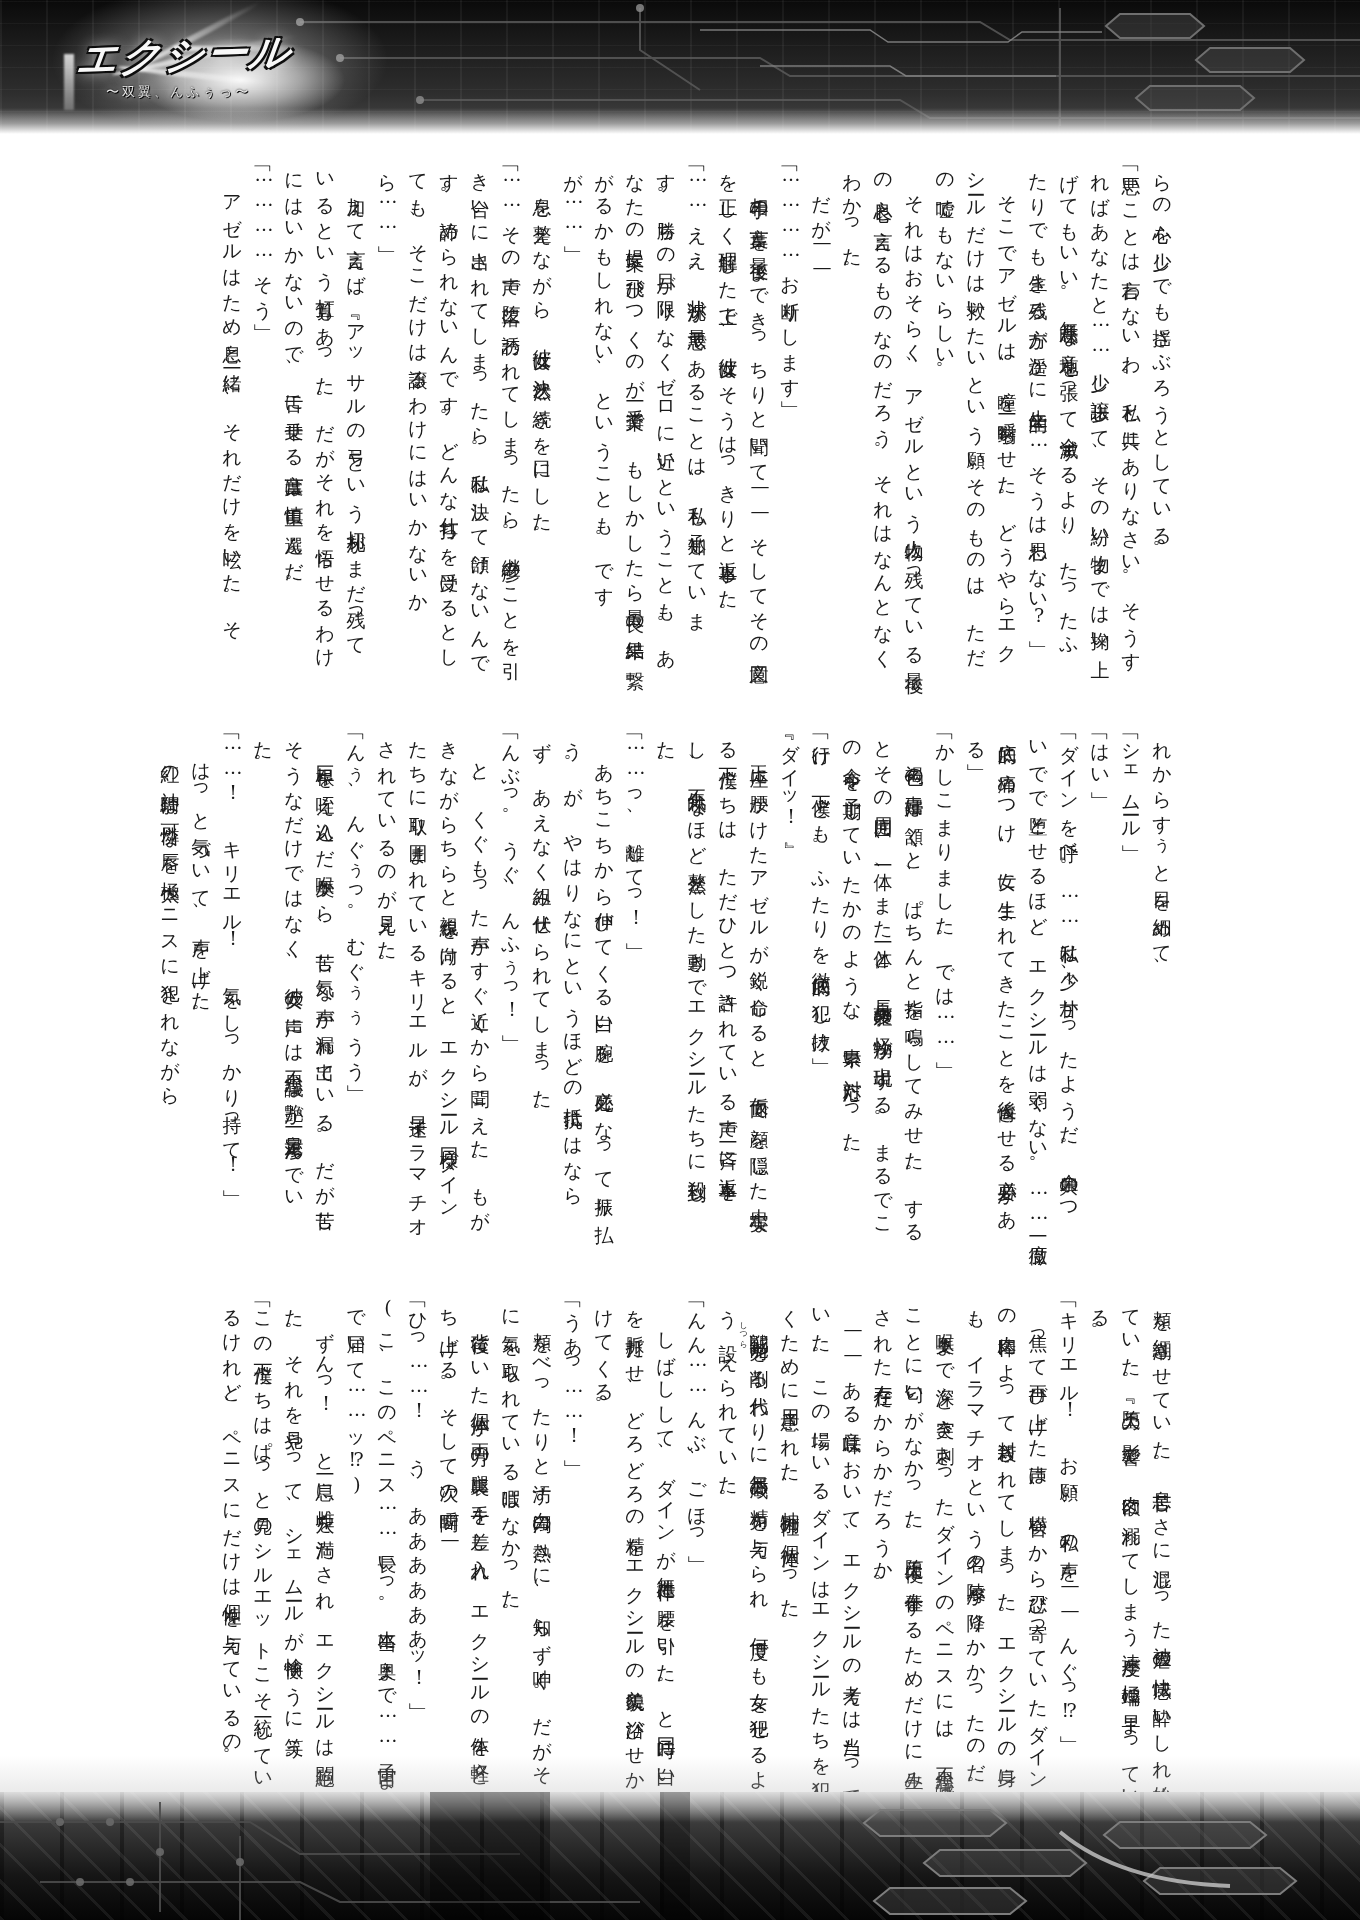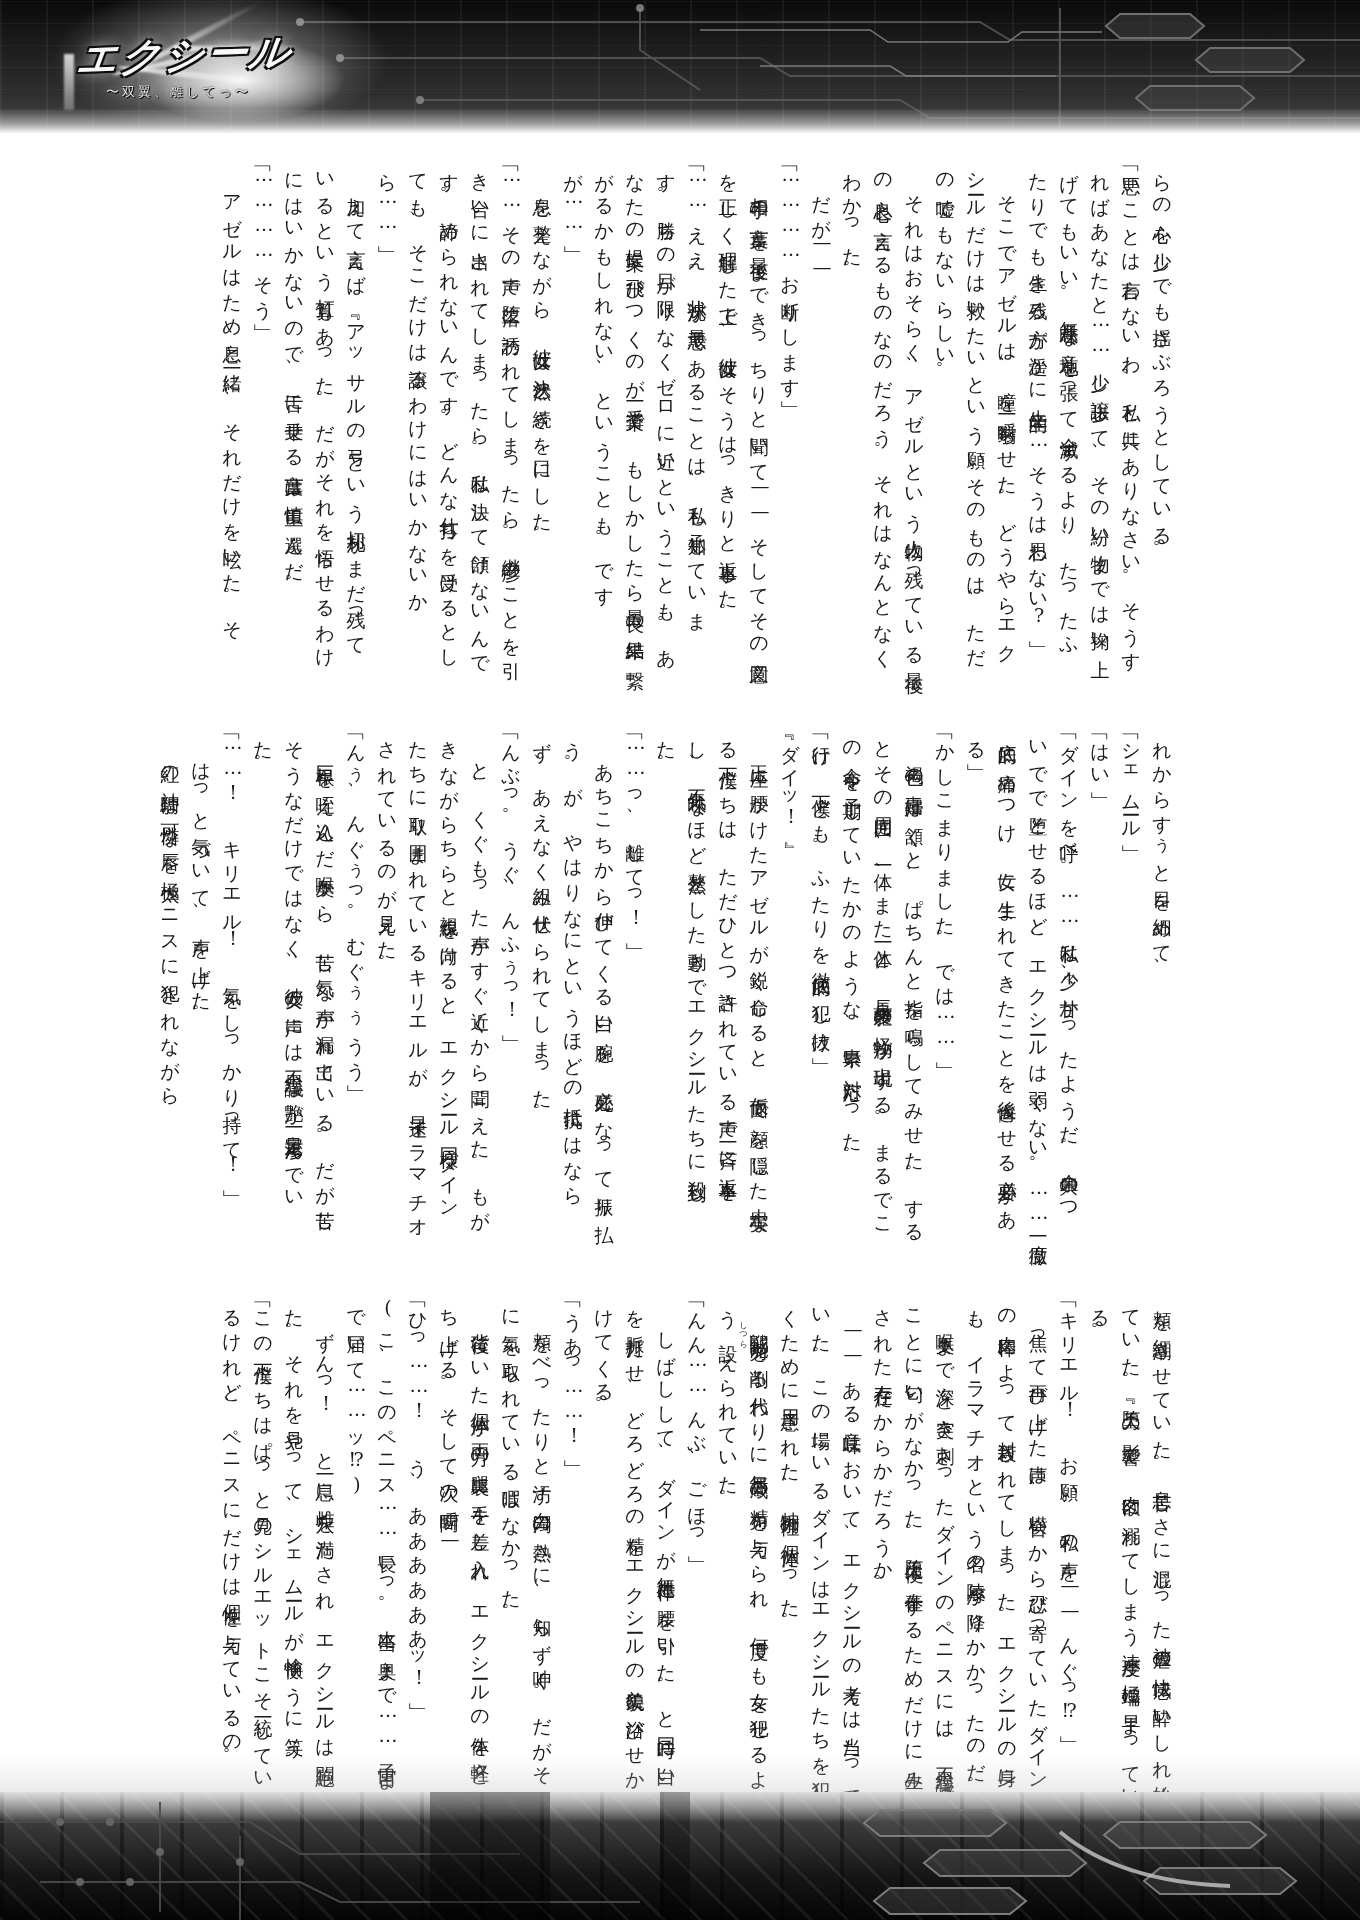--- a/index.html
+++ b/index.html
@@ -85,21 +85,21 @@
     </g>
   </svg>
   <div id="header-flare"></div>
   <div class="wing-streak" style="left:120px;top:34px;width:150px;transform:rotate(-28deg);"></div>
   <div class="wing-streak" style="left:110px;top:52px;width:190px;transform:rotate(-12deg);"></div>
   <div class="wing-streak" style="left:118px;top:72px;width:150px;transform:rotate(6deg);"></div>
   <div id="logo">
     <div id="logo-kanji-strip"></div>
     <div id="logo-topline"></div>
     <span id="logo-title">エクシール</span>
-    <span id="logo-subtitle">〜双翼、離してっ〜</span>
+    <span id="logo-subtitle">〜双翼、んふぅっ〜</span>
   </div>
 </div>
 
 <div id="band-1" class="band">
   <p>らの心を少しでも揺さぶろうとしている。</p>
   <p>「悪いことは言わないわ。私と共にありなさい。そうすればあなたと……少し譲歩して、その紛い物までは掬い上げてもいい。無意味な意地を張って全滅するより、たったふたりでも生き残る方が遥かに生産的……そうは思わない?」</p>
   <p>　そこでアゼルは、瞳を一瞬翳らせた。どうやらエクシールだけは救いたいという願いそのものは、ただの嘘でもないらしい。</p>
   <p>　それはおそらく、アゼルという人物に残っている最後の良心と言えるものなのだろう。それはなんとなくわかった。</p>
   <p>　だが——</p>
   <p>「…………お断りします」</p>

